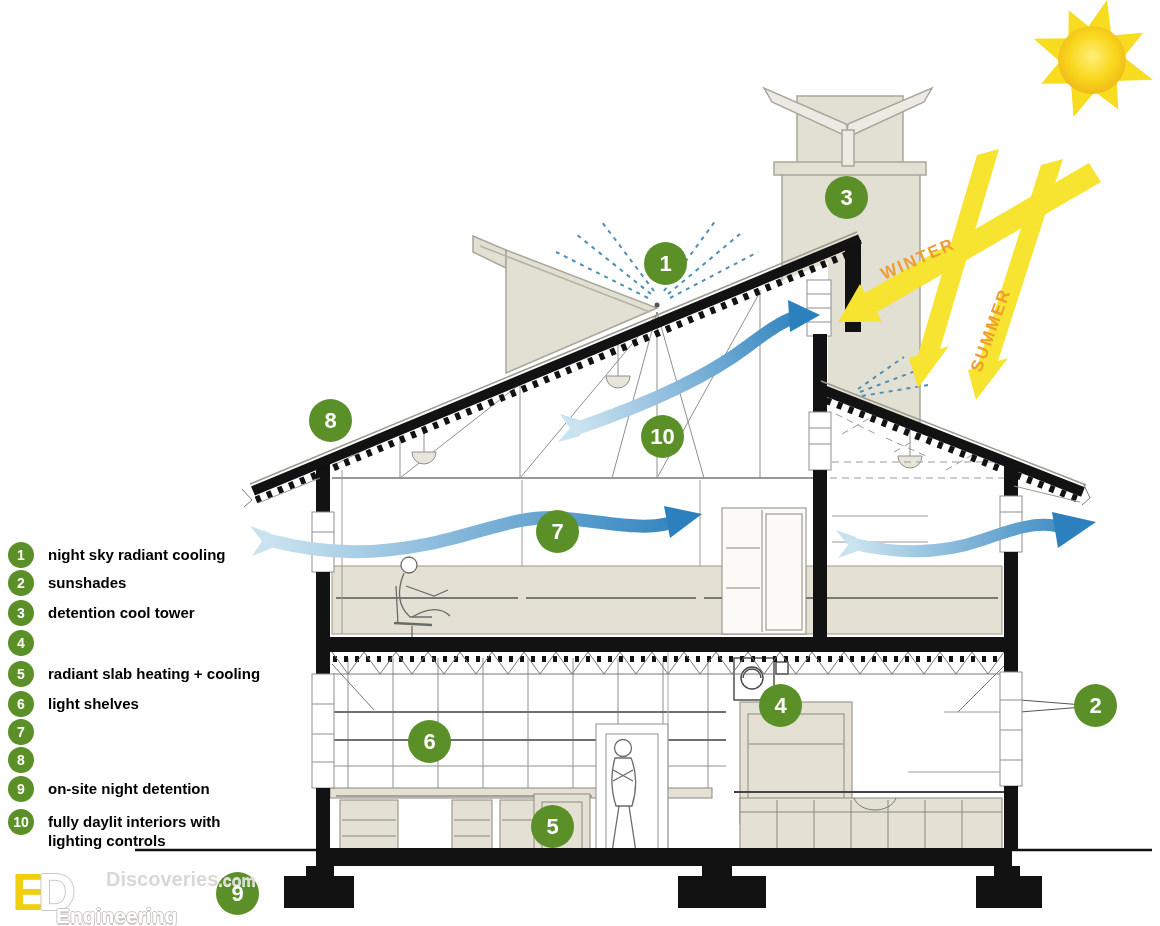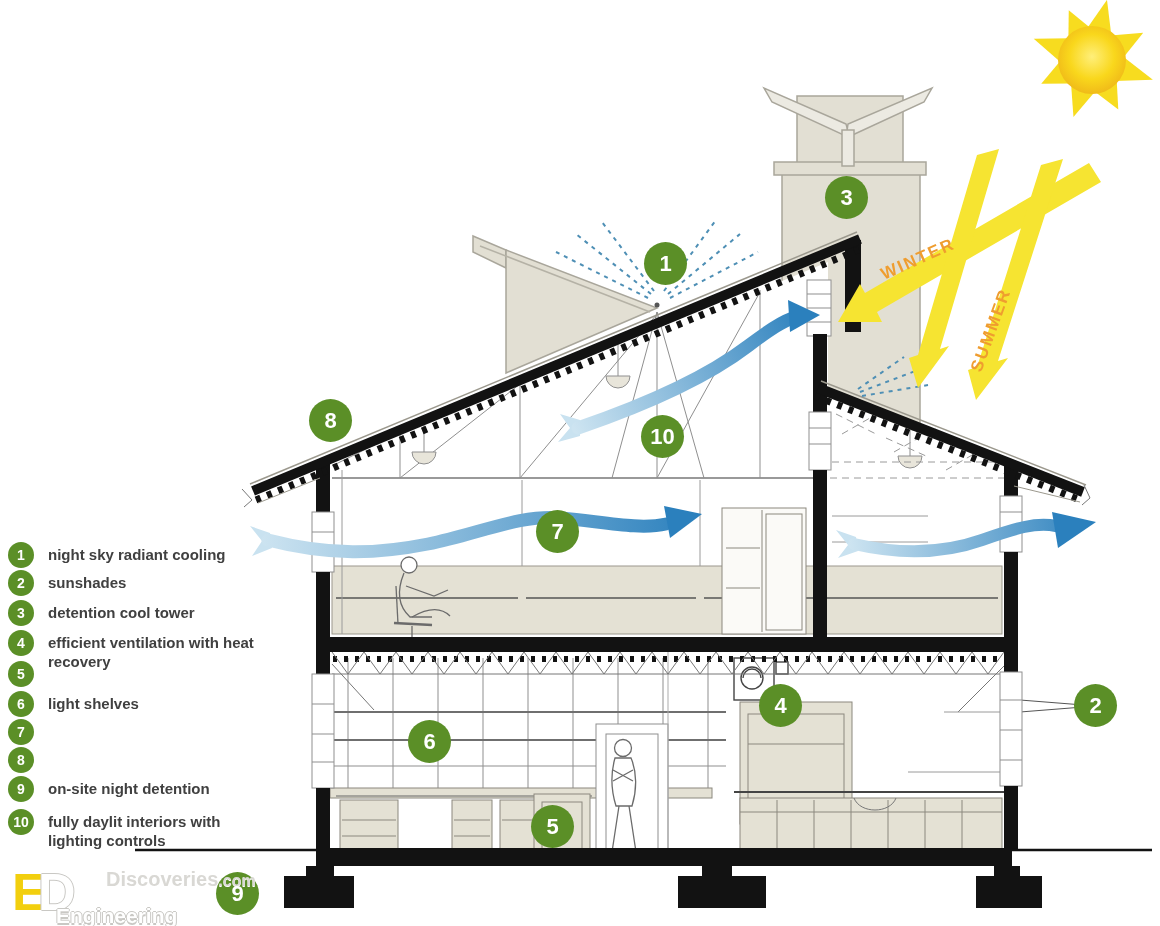--- a/index.html
+++ b/index.html
@@ -10,21 +10,21 @@
   .marker{position:absolute;width:43px;height:43px;border-radius:50%;
           background:#5b8f27;color:#fff;display:flex;align-items:center;justify-content:center;
           font:700 22px "Liberation Sans",sans-serif;line-height:1;}
   
   #legend{position:absolute;left:8px;top:541px;width:330px;}
   .legend-row{position:absolute;left:0;display:flex;align-items:flex-start;}
   .legend-badge{flex:0 0 auto;width:26px;height:26px;border-radius:50%;background:#5b8f27;color:#fff;
                 display:flex;align-items:center;justify-content:center;
                 font:700 14px "Liberation Sans",sans-serif;}
   .legend-label{margin-left:14px;padding-top:4px;max-width:270px;
-                font:700 15px/1.25 "Liberation Sans",sans-serif;color:#404040;}
+                font:700 15px/1.25 "Liberation Sans",sans-serif;color:#000000;}
   .legend-row.two-line .legend-label{max-width:185px;}
   
   #logo{position:absolute;left:4px;top:860px;width:250px;height:62px;}
   .logo-e{position:absolute;left:8px;top:2px;font:900 52px "Liberation Sans",sans-serif;color:#f2cf0e;}
   .logo-d{position:absolute;left:34px;top:2px;font:900 52px "Liberation Sans",sans-serif;color:#ffffff;
           text-shadow:-1px 0 #c9c8c4,1px 0 #c9c8c4,0 -1px #c9c8c4,0 1px #c9c8c4;}
   .logo-top{position:absolute;left:102px;top:8px;font:700 20px "Liberation Sans",sans-serif;color:#d9d8d4;
             text-shadow:0 1px 0 #ffffff;}
   .logo-top-suffix{font-size:16px;margin-top:16px;}
   .logo-bottom{position:absolute;left:52px;top:44px;font:700 21px "Liberation Sans",sans-serif;color:#ffffff;
@@ -374,24 +374,24 @@
     <div class="legend-row" style="top:29px">
       <span class="legend-badge">2</span>
       <span class="legend-label">sunshades</span>
     </div>
     <div class="legend-row" style="top:59px">
       <span class="legend-badge">3</span>
       <span class="legend-label">detention cool tower</span>
     </div>
     <div class="legend-row" style="top:89px">
       <span class="legend-badge">4</span>
-      <span class="legend-label">efficient ventilation with heat recovery</span>
     </div>
     <div class="legend-row" style="top:120px">
       <span class="legend-badge">5</span>
+      <span class="legend-label">radiant slab heating + cooling</span>
     </div>
     <div class="legend-row" style="top:150px">
       <span class="legend-badge">6</span>
       <span class="legend-label">light shelves</span>
     </div>
     <div class="legend-row" style="top:178px">
       <span class="legend-badge">7</span>
     </div>
     <div class="legend-row" style="top:206px">
       <span class="legend-badge">8</span>

